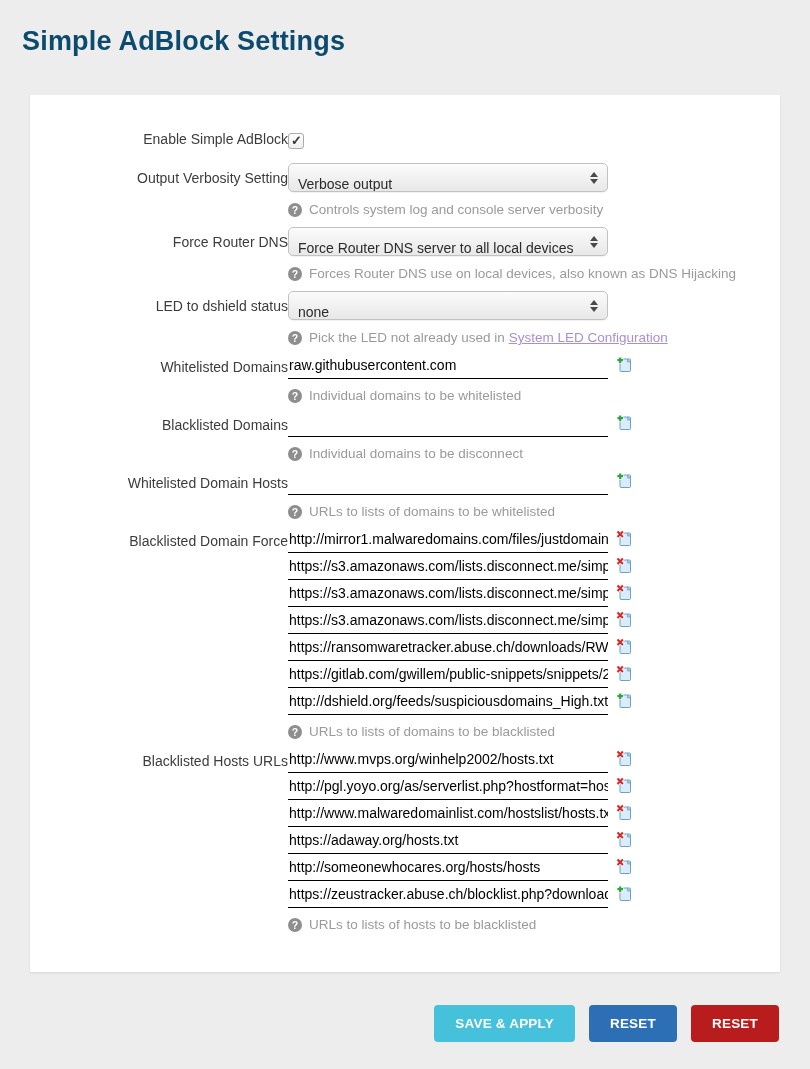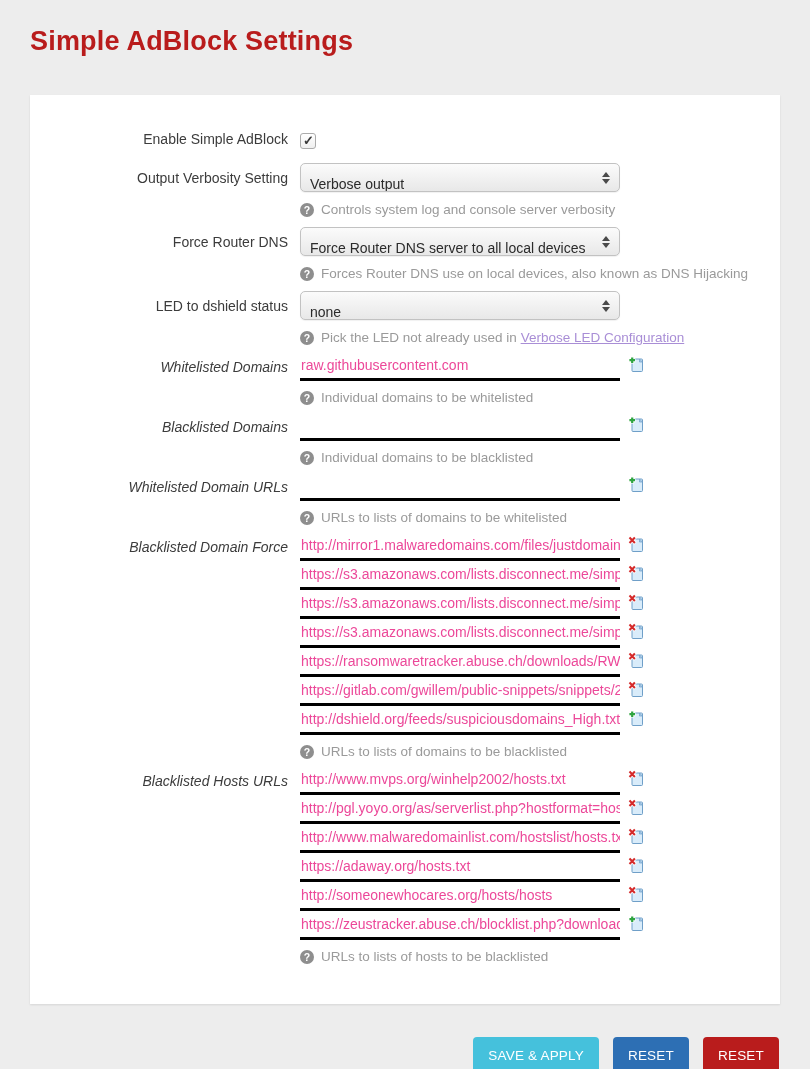--- a/index.html
+++ b/index.html
@@ -3,44 +3,43 @@
 <meta charset="utf-8">
 <style>
   * { box-sizing: border-box; margin: 0; padding: 0; }
   html,body { width: 810px; height: 1069px; overflow: hidden; }
   body {
     background: #EDEDED;
     font-family: "Liberation Sans", sans-serif;
     color: #3C3C3C;
   }
   .page-title {
-    margin: 26px 0 0 30px;
+    margin: 26px 0 0 22px;
     font-size: 27px;
     font-weight: bold;
-    color: #b91c1c;
+    color: #0c4a6e;
     letter-spacing: 0.2px;
   }
   .card {
     background: #FFFFFF;
     margin: 38px 30px 0 30px;
     padding: 36px 0 30px 0;
     box-shadow: 0 1px 2px rgba(0,0,0,0.10);
   }
   .form-row { display: flex; align-items: flex-start; margin-bottom: 8px; }
   .form-row.cb-row { margin-bottom: 14px; }
   .label-col {
     width: 258px;
-    margin-right: 12px;
     text-align: right;
     font-size: 14px;
     color: #3C3C3C;
     line-height: 17px;
   }
   .label-col.sel-pad { padding-top: 7px; }
-  .label-col.list-pad { padding-top: 4px; font-style: italic; }
+  .label-col.list-pad { padding-top: 4px; }
   .field-col { width: 360px; }
 
   
   input[type="checkbox"] {
     appearance: none; -webkit-appearance: none;
     width: 16px; height: 16px;
     border: 1px solid #ABABAB;
     border-radius: 3px;
     background: linear-gradient(#FFFFFF, #EFEFEF);
     position: relative;
@@ -79,25 +78,25 @@
   .arrows i { display: block; width: 0; height: 0;
     border-left: 4px solid transparent; border-right: 4px solid transparent; }
   .arrows .up   { border-bottom: 5px solid #4A4A4A; }
   .arrows .down { border-top: 5px solid #4A4A4A; }
 
   
   .list-row { display: flex; align-items: flex-start; margin-bottom: 3px; }
   .list-row input[type="text"] {
     width: 320px;
     border: none;
-    border-bottom: 3px solid #000000;
+    border-bottom: 1px solid #000000;
     background: transparent;
     font-family: "Liberation Sans", sans-serif;
     font-size: 14px;
-    color: #ec4899;
+    color: #000000;
     padding: 2px 0 5px 1px;
     outline: none;
   }
   .list-row .entry-btn { margin: 1px 0 0 8px; cursor: pointer; background: none; border: none; padding: 0; line-height: 0; }
 
   
   .help {
     margin-top: 8px;
     font-size: 13.5px;
     color: #9A9A9A;
@@ -127,24 +126,24 @@
     display: flex;
     justify-content: flex-end;
     gap: 14px;
     margin: 33px 31px 0 0;
   }
   .actions button {
     border: none;
     border-radius: 4px;
     color: #FFFFFF;
     font-family: "Liberation Sans", sans-serif;
-    font-weight: normal;
+    font-weight: bold;
     font-size: 13.5px;
     letter-spacing: 0.2px;
-    padding: 11px 15px;
+    padding: 11px 21px;
     cursor: pointer;
   }
   .btn-apply { background: #45C1DC; }
   .btn-save  { background: #2D6FB4; }
   .btn-reset { background: #b91c1c; }
 </style>
 </head>
 <body>
 
 <h1 class="page-title">Simple AdBlock Settings</h1>
@@ -196,21 +195,21 @@
       <div class="select-wrap">
         <select>
           <option>none</option>
         </select>
         <span class="arrows">
             <i class="up"></i>
             <i class="down"></i>
           </span>
       </div>
       <div class="help">
-        <span class="qmark"></span><span>Pick the LED not already used in </span><a>Verbose LED Configuration</a>
+        <span class="qmark"></span><span>Pick the LED not already used in </span><a>System LED Configuration</a>
       </div>
     </div>
   </div>
 
   <div class="form-row">
     <div class="label-col list-pad">Whitelisted Domains</div>
     <div class="field-col">
       <div class="list-row">
         <input type="text" value="raw.githubusercontent.com" style="">
         <button class="entry-btn icon-add">
@@ -233,26 +232,26 @@
         <input type="text" value="" style="">
         <button class="entry-btn icon-add">
   <svg width="17" height="17" viewBox="0 0 17 17">
     <rect x="4" y="3" width="10.5" height="12.5" rx="1" fill="#D9ECFA" stroke="#6F9FC8" stroke-width="1"></rect>
     <path d="M11.5 3 L14.5 6 L11.5 6 Z" fill="#A9CDEA" stroke="#6F9FC8" stroke-width="0.7"></path>
     <path d="M1 4.2 H7.4 M4.2 1 V7.4" stroke="#FFFFFF" stroke-width="4"></path>
     <path d="M1.4 4.2 H7 M4.2 1.4 V7" stroke="#2FA440" stroke-width="2.2"></path>
   </svg>
 </button>
       </div>
-      <div class="help"><span class="qmark"></span><span>Individual domains to be blacklisted</span></div>
-    </div>
-  </div>
-
-  <div class="form-row">
-    <div class="label-col list-pad">Whitelisted Domain URLs</div>
+      <div class="help"><span class="qmark"></span><span>Individual domains to be disconnect</span></div>
+    </div>
+  </div>
+
+  <div class="form-row">
+    <div class="label-col list-pad">Whitelisted Domain Hosts</div>
     <div class="field-col">
       <div class="list-row">
         <input type="text" value="" style="">
         <button class="entry-btn icon-add">
   <svg width="17" height="17" viewBox="0 0 17 17">
     <rect x="4" y="3" width="10.5" height="12.5" rx="1" fill="#D9ECFA" stroke="#6F9FC8" stroke-width="1"></rect>
     <path d="M11.5 3 L14.5 6 L11.5 6 Z" fill="#A9CDEA" stroke="#6F9FC8" stroke-width="0.7"></path>
     <path d="M1 4.2 H7.4 M4.2 1 V7.4" stroke="#FFFFFF" stroke-width="4"></path>
     <path d="M1.4 4.2 H7 M4.2 1.4 V7" stroke="#2FA440" stroke-width="2.2"></path>
   </svg>

